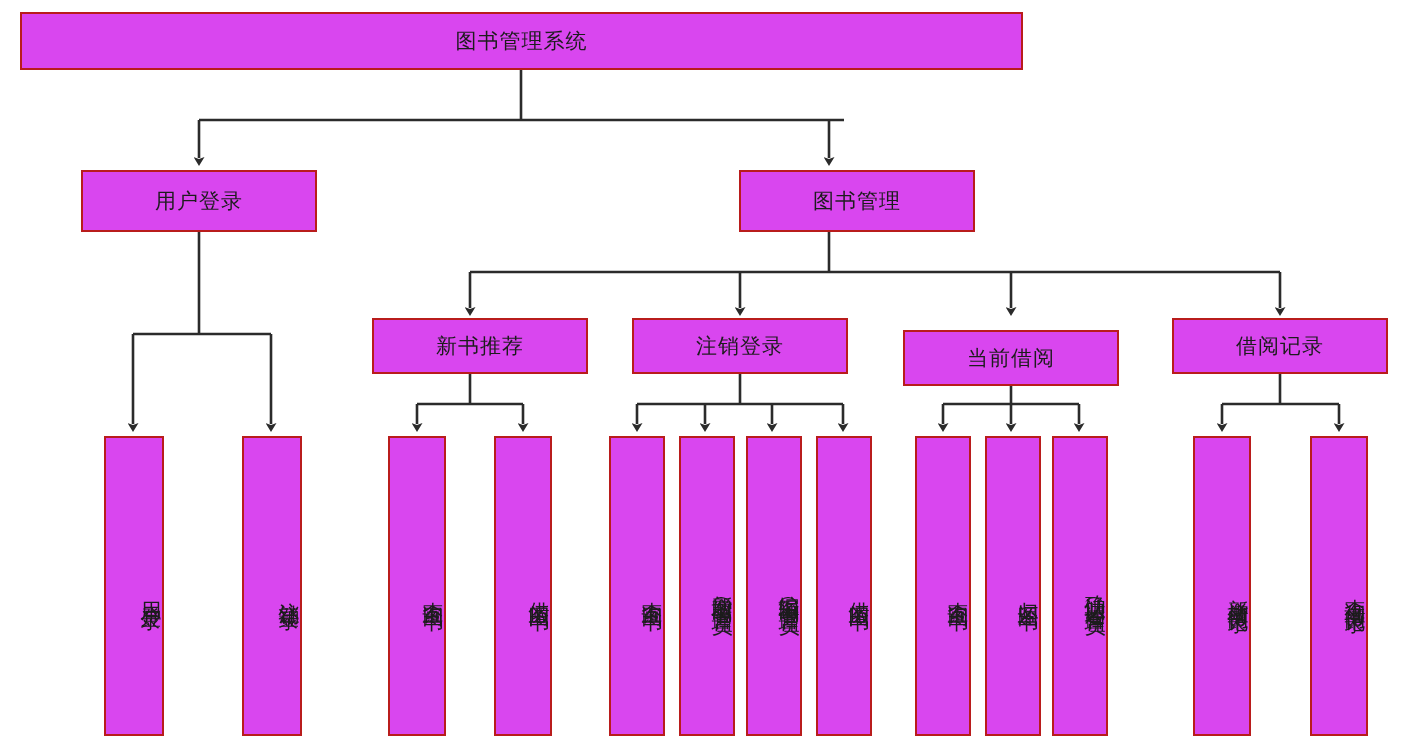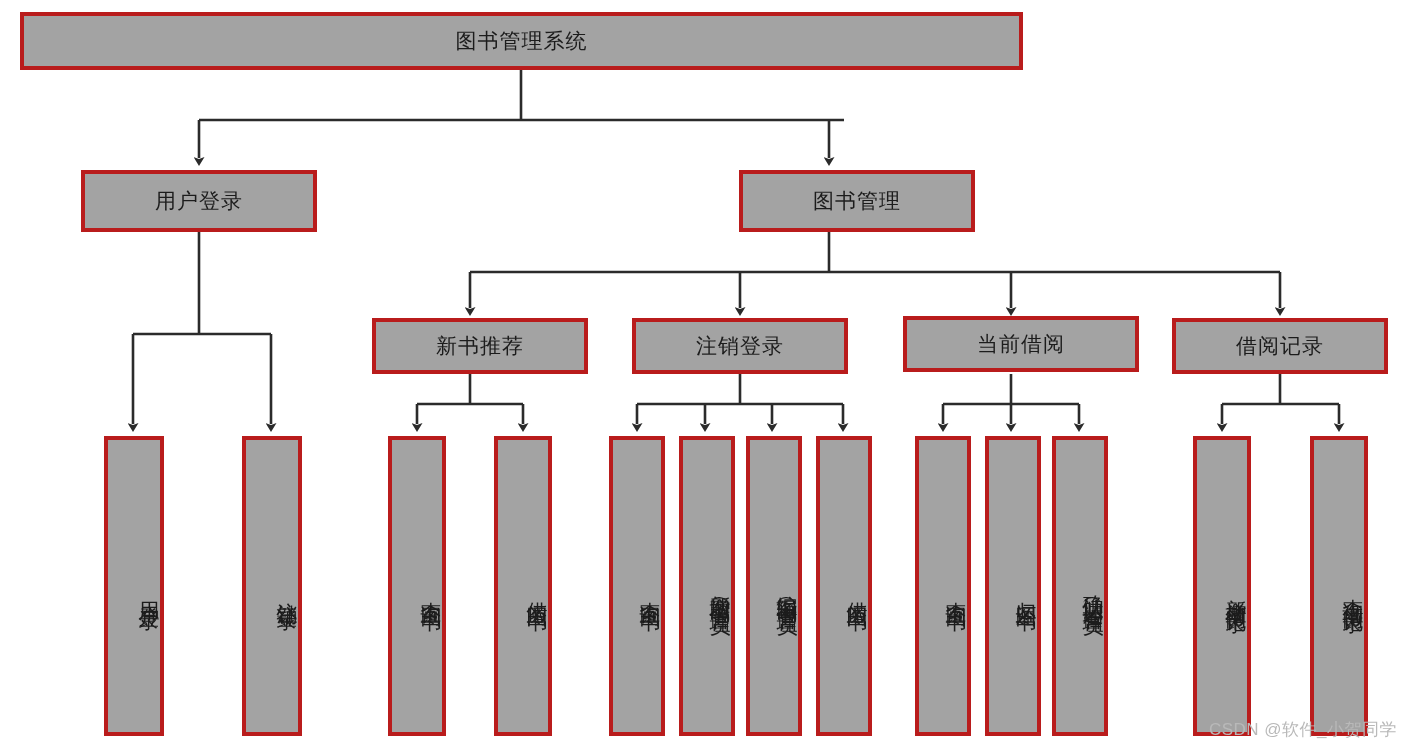--- a/index.html
+++ b/index.html
@@ -23,22 +23,22 @@
     position: absolute;
     left: 0;
     top: 0;
     width: 1405px;
     height: 747px;
     pointer-events: none;
   }
   .node {
     position: absolute;
     box-sizing: border-box;
-    background: #a3a3a3;
-    border: 4px solid #b91c1c;
+    background: #d946ef;
+    border: 2px solid #b91c1c;
     display: flex;
     align-items: center;
     justify-content: center;
     color: #1c1c1c;
     text-align: center;
   }
   .node.h {
     font-size: 21px;
     letter-spacing: 1px;
     line-height: 1.2;
@@ -135,21 +135,21 @@
   <div class="node h" style="left:711px; top:170px; width:236px; height:62px;margin-left:28px;">
     <span>图书管理</span>
   </div>
 
   <div class="node h" style="left:372px; top:318px; width:216px; height:56px;">
     <span>新书推荐</span>
   </div>
   <div class="node h" style="left:632px; top:318px; width:216px; height:56px;">
     <span>注销登录</span>
   </div>
-  <div class="node h" style="left:903px; top:316px; width:236px; height:56px;">
+  <div class="node h" style="left:903px; top:330px; width:216px; height:56px;">
     <span>当前借阅</span>
   </div>
   <div class="node h" style="left:1172px; top:318px; width:216px; height:56px;text-align:center;">
     <span>借阅记录</span>
   </div>
 
   <div class="node v" style="left:104px; top:436px; width:60px; height:300px;">
     <span class="vtxt">用户登录</span>
   </div>
   <div class="node v" style="left:242px; top:436px; width:60px; height:300px;">
@@ -186,15 +186,14 @@
     <span class="vtxt">确认归还（管理员）</span>
   </div>
 
   <div class="node v" style="left:1193px; top:436px; width:58px; height:300px;">
     <span class="vtxt">新增借阅记录</span>
   </div>
   <div class="node v" style="left:1310px; top:436px; width:58px; height:300px;">
     <span class="vtxt">查询借阅记录</span>
   </div>
 
-  <div class="watermark">CSDN @软件_小贺同学</div>
 
 </div>
 
 </body></html>

